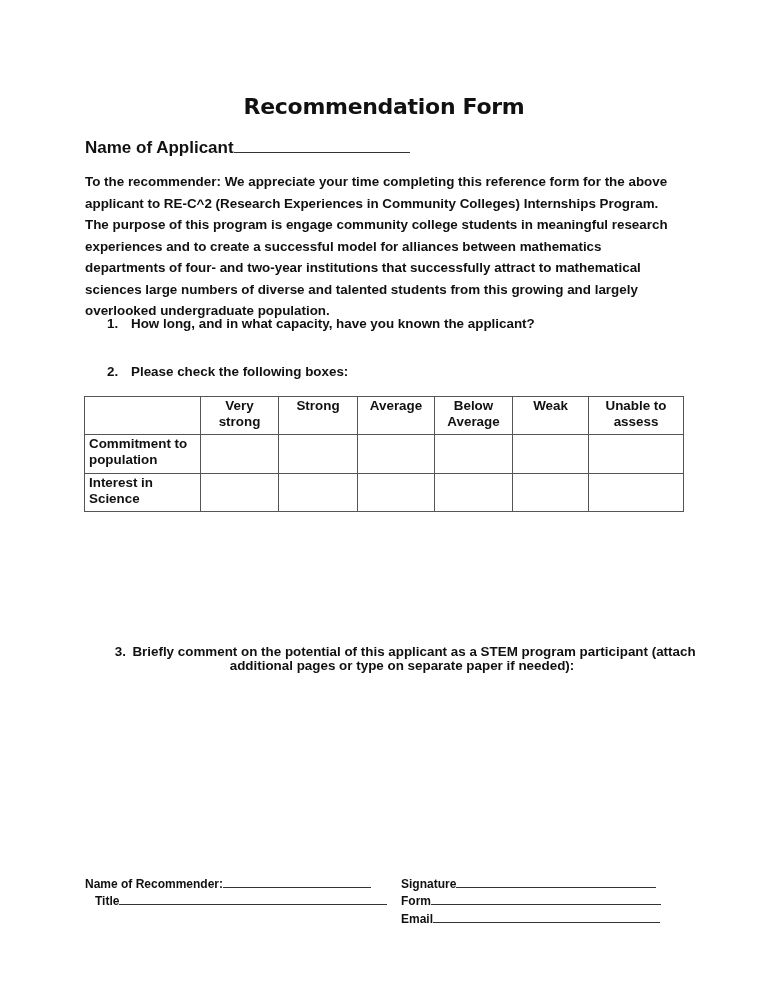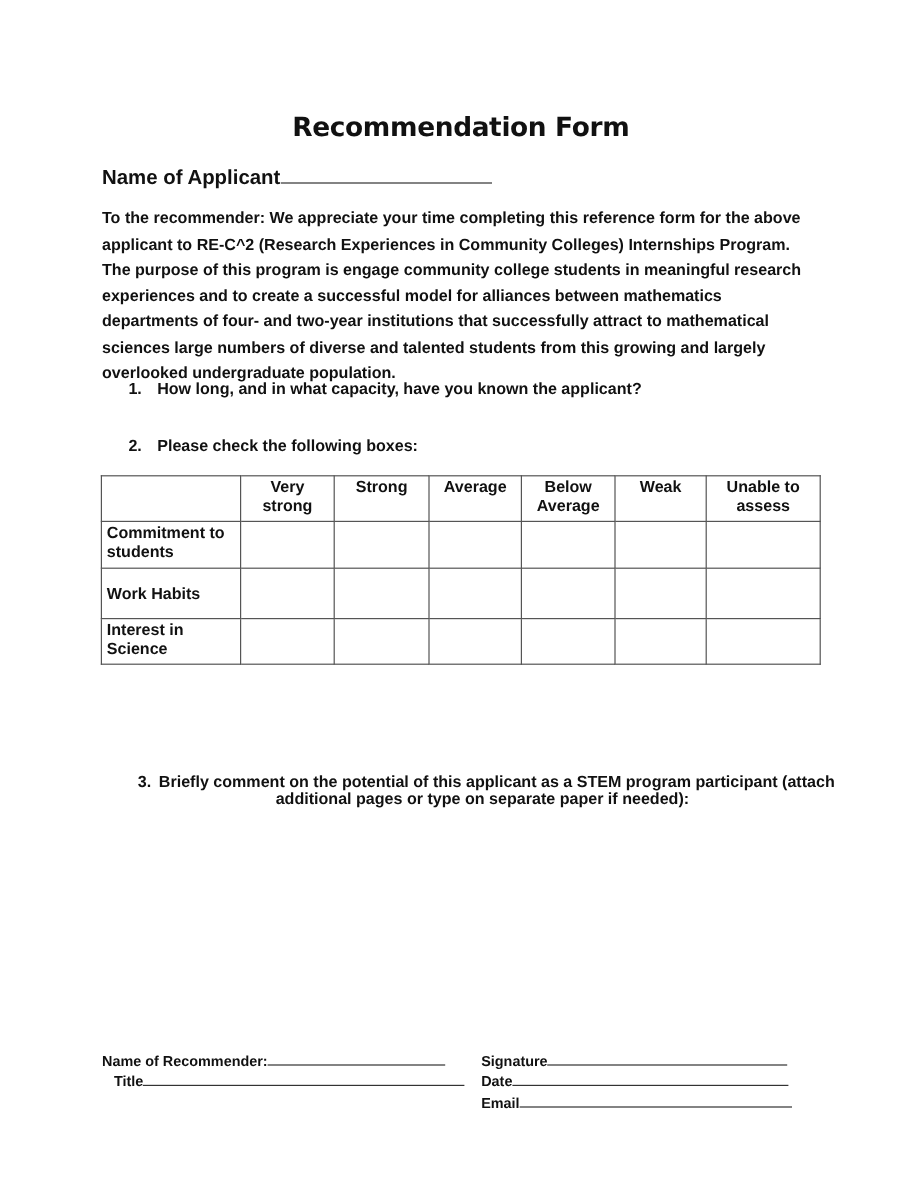--- a/index.html
+++ b/index.html
@@ -43,30 +43,21 @@
       <tr style="height:38px">
     <td style="width:107px"></td>
     <td class="hdr" style="width:69px">Very strong</td>
     <td class="hdr" style="width:70px">Strong</td>
     <td class="hdr" style="width:68px">Average</td>
     <td class="hdr" style="width:69px">Below Average</td>
     <td class="hdr" style="width:67px">Weak</td>
     <td class="hdr" style="width:86px">Unable to assess</td>
   </tr>
   <tr style="height:39px">
-    <td>Commitment to students</td>
-    <td></td>
-        <td></td>
-        <td></td>
-        <td></td>
-        <td></td>
-        <td></td>
-  </tr>
-  <tr style="height:42px">
-    <td style="vertical-align:middle">Work Habits</td>
+    <td>Commitment to population</td>
     <td></td>
         <td></td>
         <td></td>
         <td></td>
         <td></td>
         <td></td>
   </tr>
   <tr style="height:38px">
     <td>Interest in Science</td>
     <td></td>
@@ -87,17 +78,17 @@
   <span>Name of Recommender:</span><span class="line" style="width:148px"></span>
 </div>
 <div class="abs sig" style="left:95px; top:893px;">
   <span>Title</span><span class="line" style="width:268px"></span>
 </div>
 
 <div class="abs sig" style="left:401px; top:876px;">
   <span>Signature</span><span class="line" style="width:200px"></span>
 </div>
 <div class="abs sig" style="left:401px; top:893px;">
-  <span>Date</span><span class="line" style="width:230px"></span>
+  <span>Form</span><span class="line" style="width:230px"></span>
 </div>
 <div class="abs sig" style="left:401px; top:911px;">
   <span>Email</span><span class="line" style="width:227px"></span>
 </div>
 
 </body></html>

